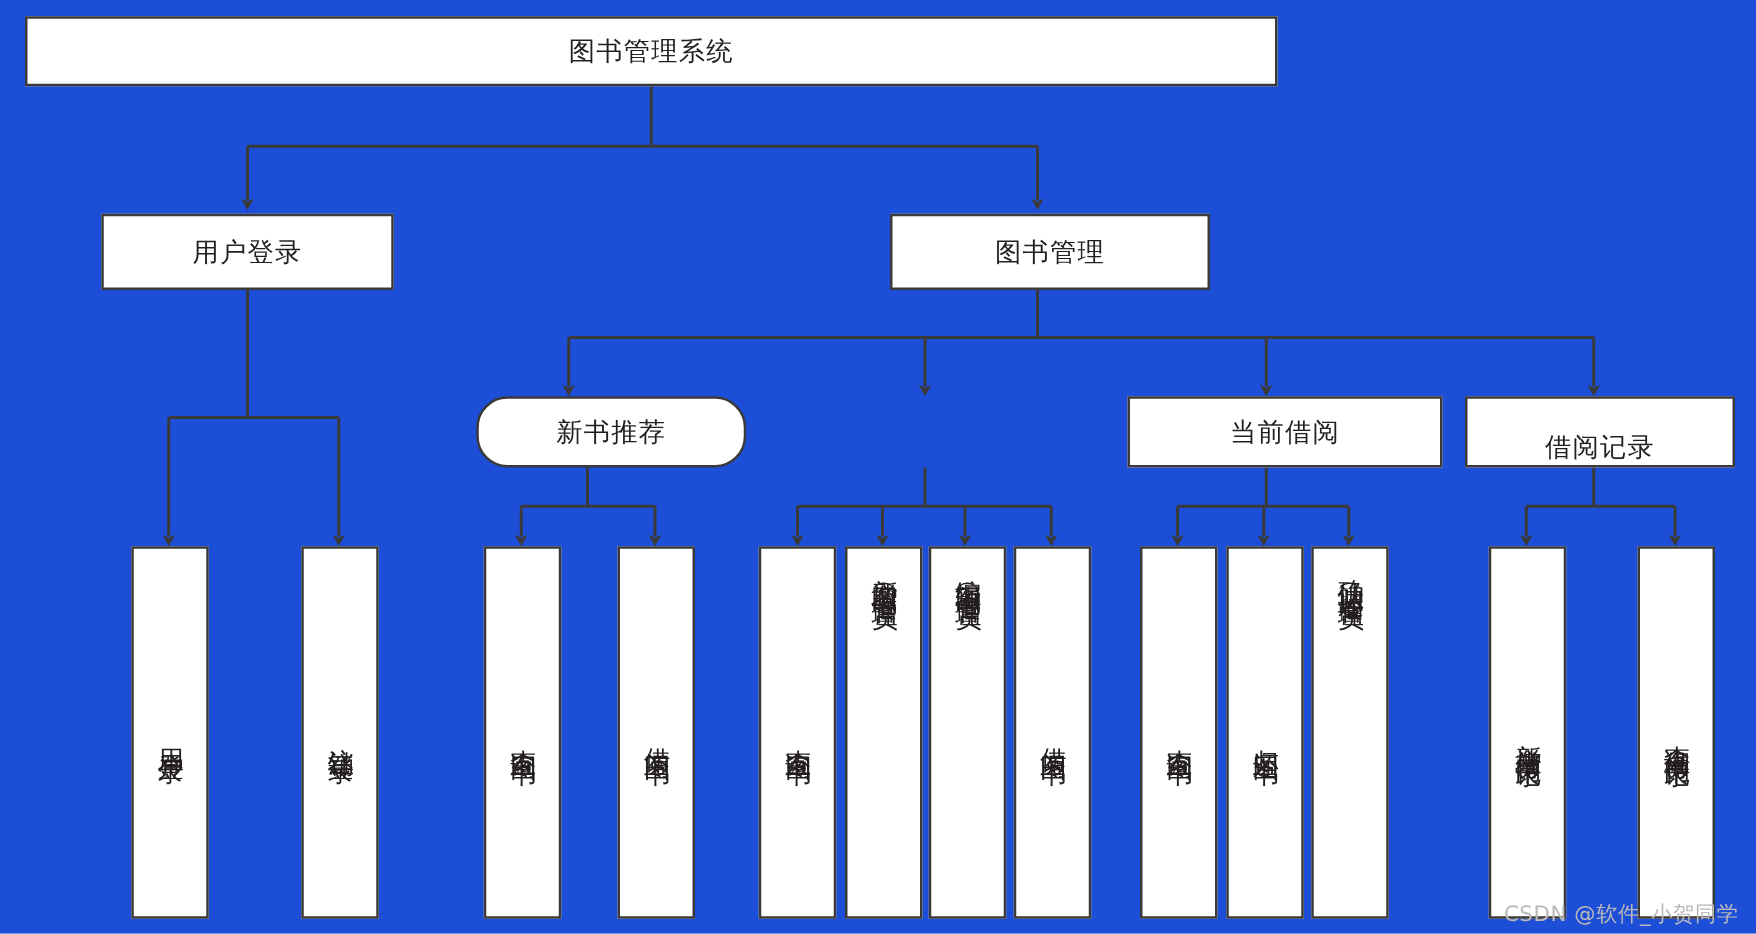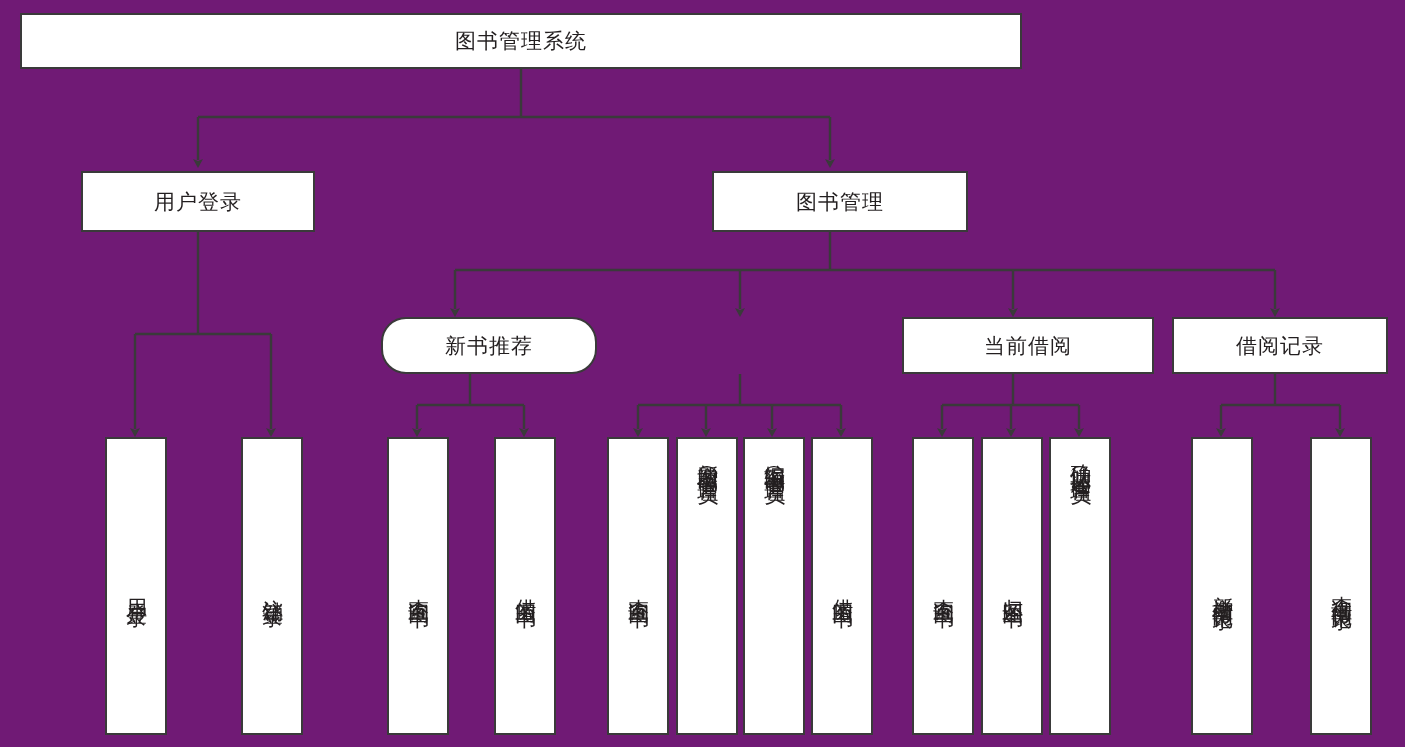--- a/index.html
+++ b/index.html
@@ -5,21 +5,21 @@
 <style>
   html,body{margin:0;padding:0;background:#ffffff;}
   body{
     font-family:"DejaVu Sans","Liberation Sans",sans-serif;
     color:#231f20;
   }
   #canvas{
     position:relative;
     width:1405px;
     height:747px;
-    background:#701a75;
+    background:#1d4ed8;
     overflow:hidden;
   }
   svg#wires{
     position:absolute;
     left:0; top:0;
     width:1405px;
     height:747px;
     pointer-events:none;
   }
   .node{
@@ -130,21 +130,21 @@
   <div class="node horiz" style="left:712px; top:171px; width:256px; height:61px;">
     <span>图书管理</span>
   </div>
 
   <div class="node horiz" style="left:381px; top:317px; width:216px; height:57px;border-radius:25px;">
     <span>新书推荐</span>
   </div>
   <div class="node horiz" style="left:902px; top:317px; width:252px; height:57px;">
     <span>当前借阅</span>
   </div>
-  <div class="node horiz" style="left:1172px; top:317px; width:216px; height:57px;">
+  <div class="node horiz" style="left:1172px; top:317px; width:216px; height:57px;align-items:flex-end;">
     <span>借阅记录</span>
   </div>
 
   <div class="node vert" style="left:105px; top:437px; width:62px; height:298px;">
     <span class="vlabel">用户登录</span>
   </div>
   <div class="node vert" style="left:241px; top:437px; width:62px; height:298px;">
     <span class="vlabel">注销登录</span>
   </div>
 
@@ -178,14 +178,15 @@
     <span class="vlabel">确认归还（管理员）</span>
   </div>
 
   <div class="node vert" style="left:1191px; top:437px; width:62px; height:298px;">
     <span class="vlabel">新增借阅记录</span>
   </div>
   <div class="node vert" style="left:1310px; top:437px; width:62px; height:298px;">
     <span class="vlabel">查询借阅记录</span>
   </div>
 
+  <div class="watermark">CSDN @软件_小贺同学</div>
 
 </div>
 
 </body></html>

